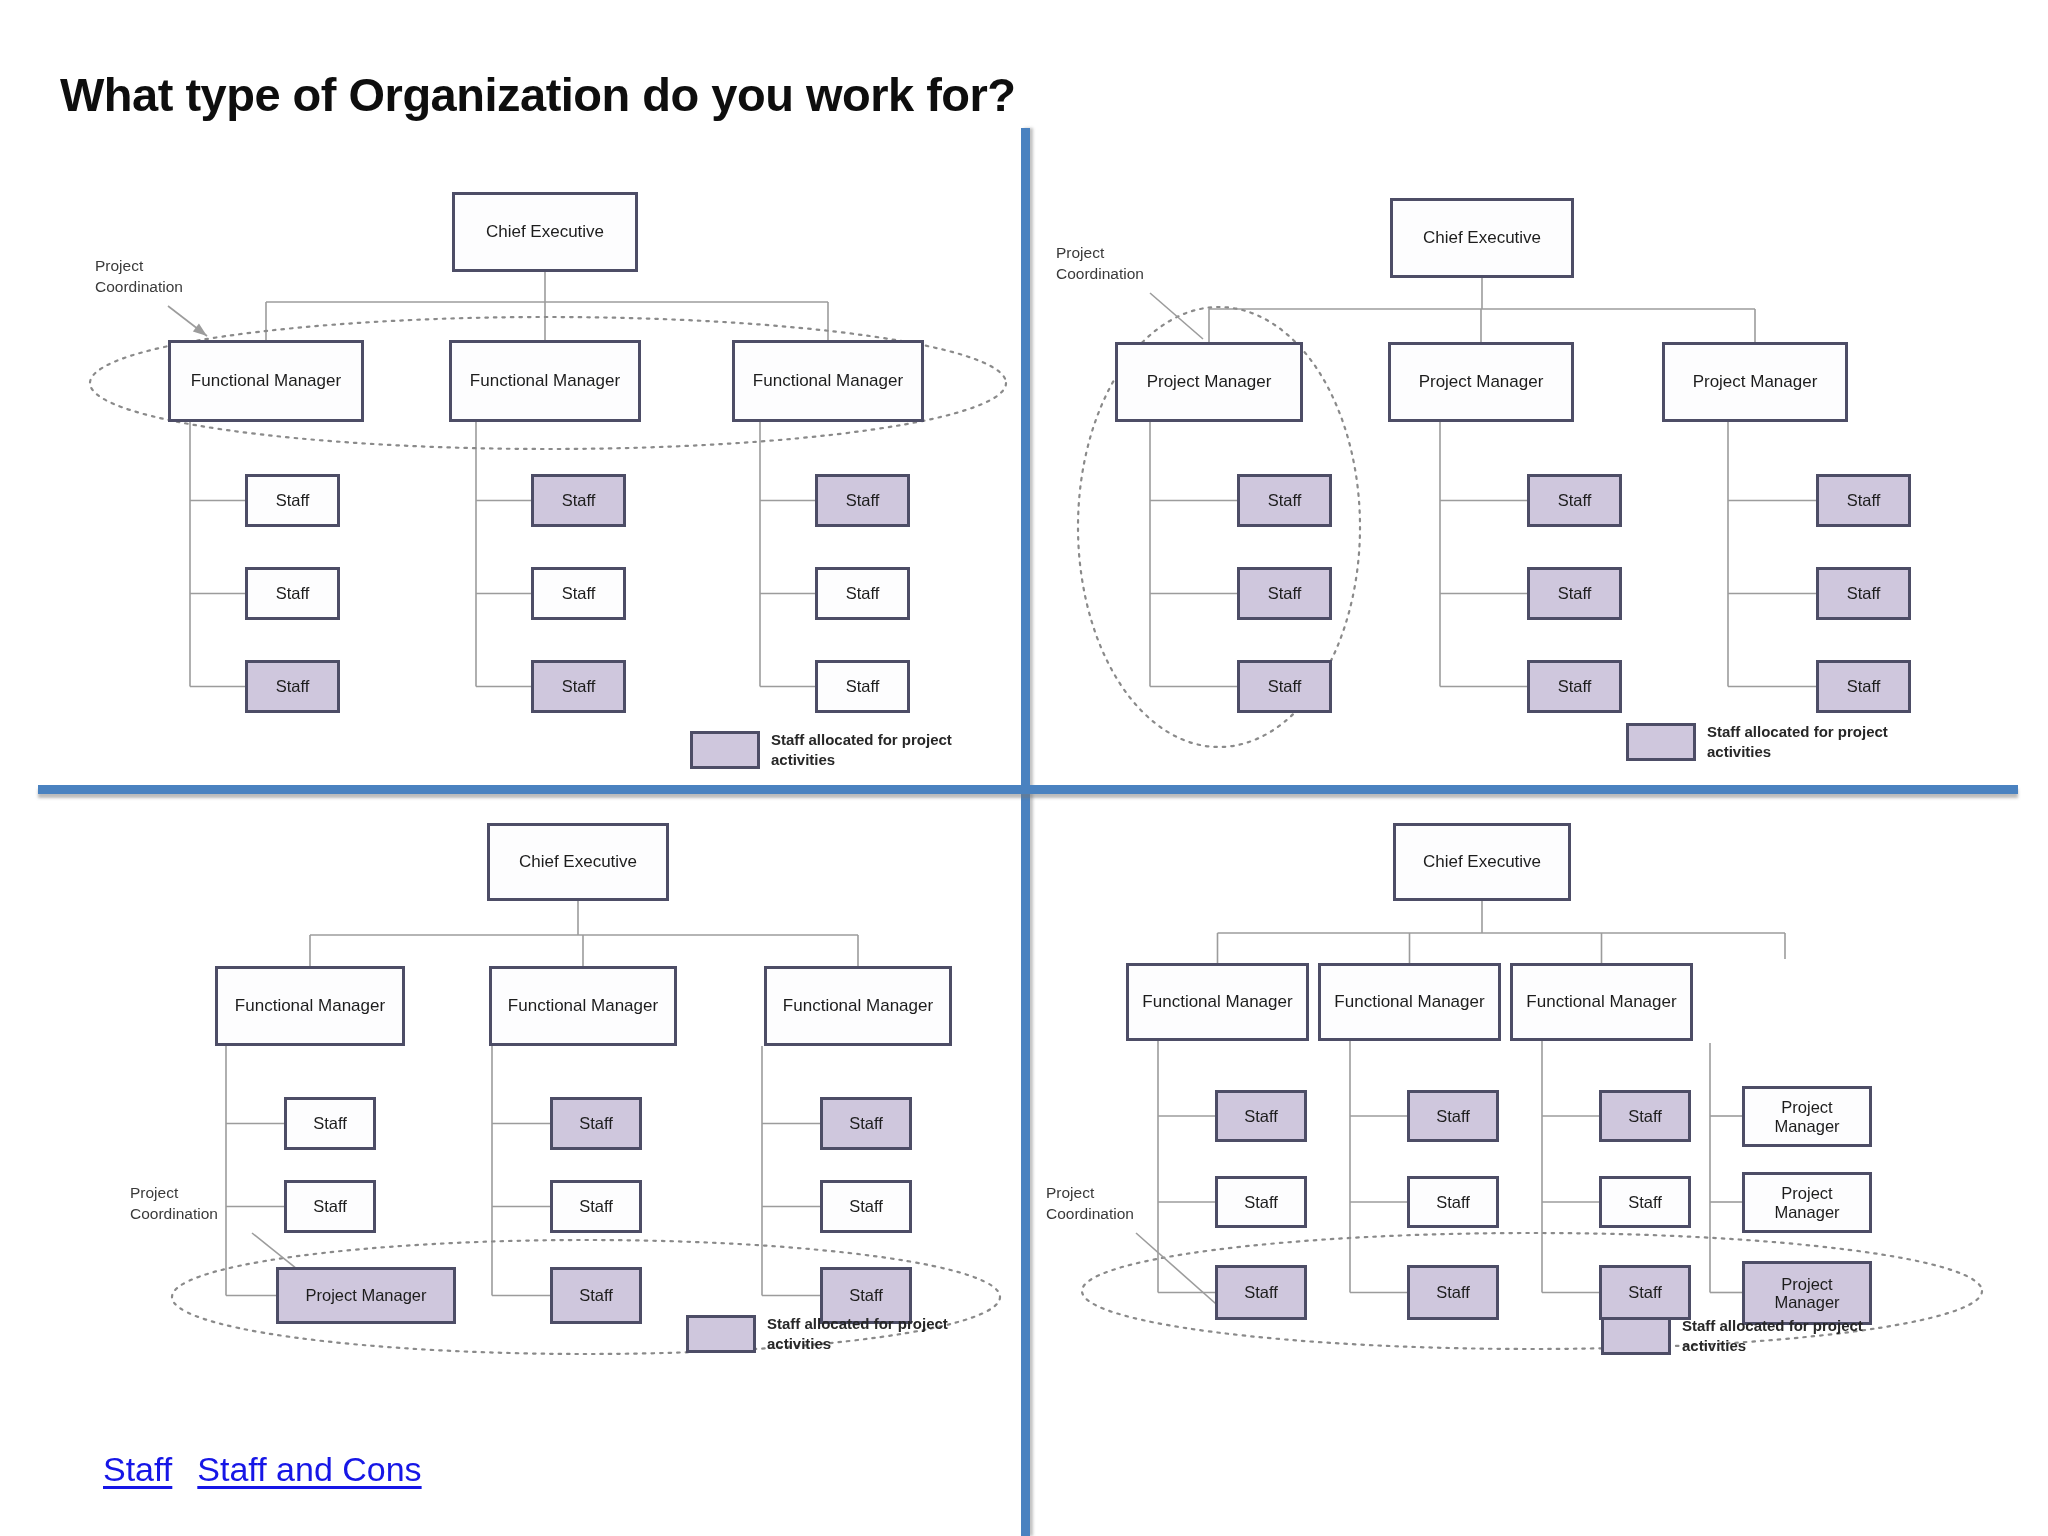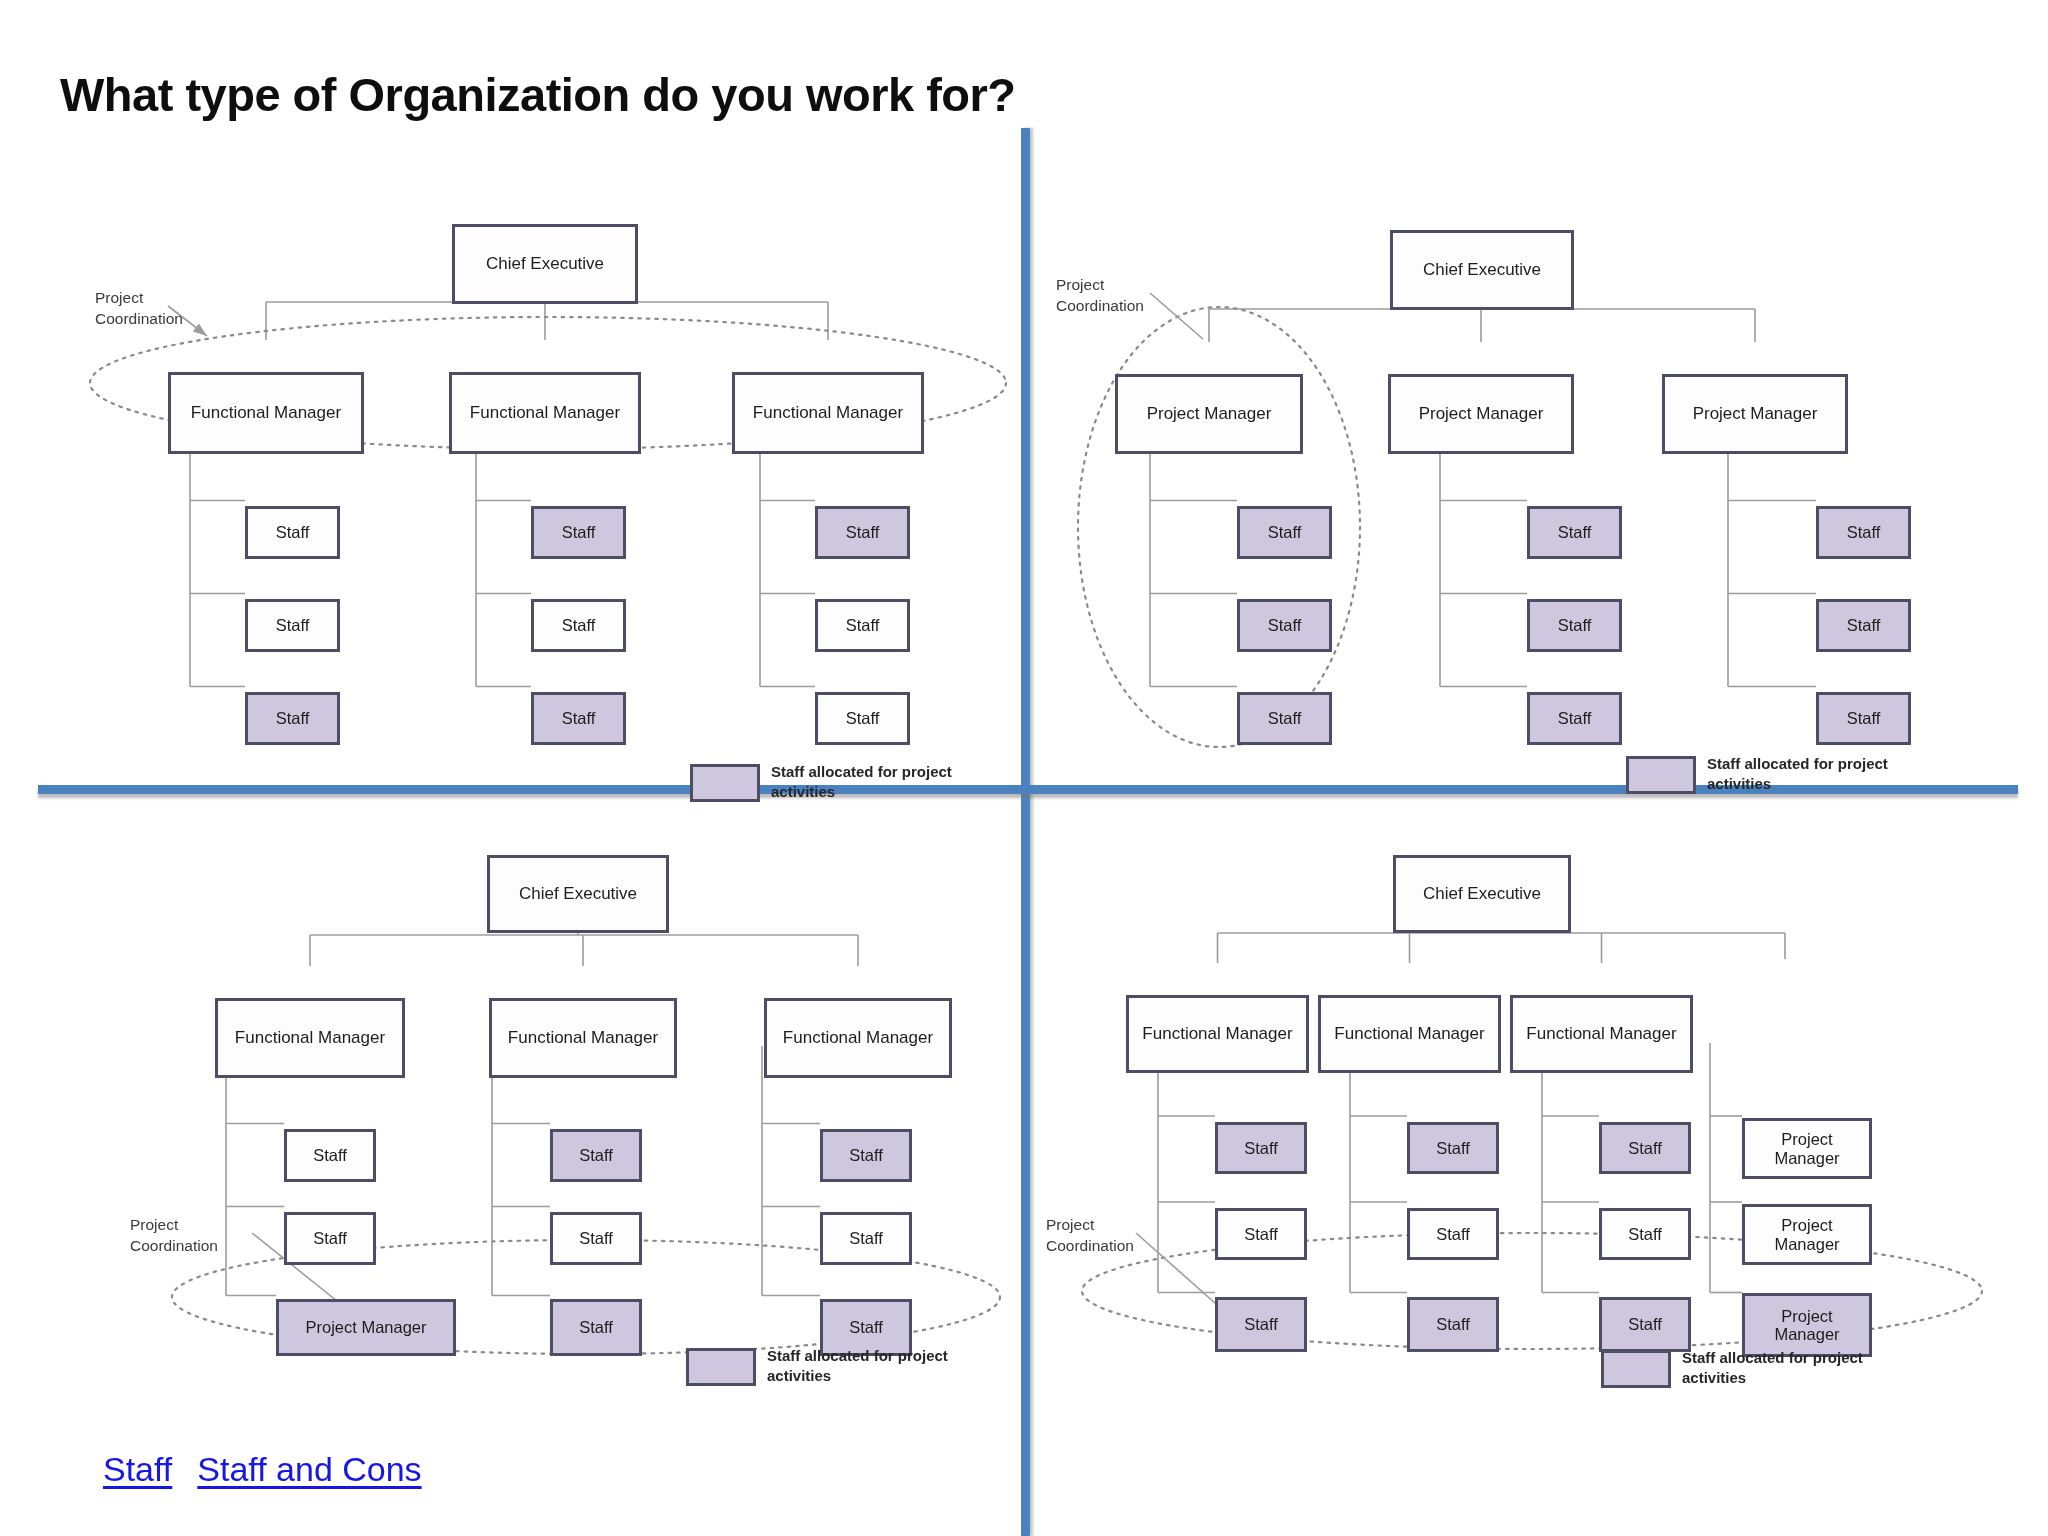--- a/index.html
+++ b/index.html
@@ -28,35 +28,35 @@
     display:flex;align-items:center;justify-content:center;
     text-align:center;font-size:16.5px;color:#1d1d1d;line-height:1.12;
     padding:2px 4px;
   }
   .obox.shaded{background:var(--shade);}
   .obox.big{font-size:17px;}
   .coord-label{
     position:absolute;z-index:3;width:130px;
     font-size:15.5px;line-height:1.35;color:#3a3a3a;
   }
-  .legend{position:absolute;z-index:3;display:flex;align-items:flex-end;}
+  .legend{position:absolute;z-index:3;display:flex;align-items:center;}
   .legend-swatch{
     width:70px;height:38px;flex:0 0 auto;
     border:3px solid var(--boxborder);background:var(--shade);box-sizing:border-box;
   }
   .legend-text{
     margin-left:11px;width:200px;
     font-size:15px;font-weight:600;color:#272727;line-height:1.32;
   }
   .links-bar{position:absolute;left:103px;top:1450px;z-index:3;display:flex;gap:25px;}
   .links-bar a{
     color:var(--linkblue);text-decoration:underline;font-size:34px;
     text-underline-offset:5px;cursor:pointer;
   }
-  .quadrant-layer{position:absolute;inset:0;margin-top:32px;}
+  .quadrant-layer{position:absolute;inset:0;}
 </style>
 </head>
 <body style="--accent: #4a82c0; --shade: #cfc7dd; --boxborder: #4d4d66; --linkblue: #1616e6;">
 
 <h1 class="slide-title">What type of Organization do you work for?</h1>
 
 <svg id="overlay" width="2048" height="1536">
     <line x1="545" y1="272" x2="545" y2="302" stroke="#9c9c9c" stroke-width="1.6"></line>
     <line x1="266" y1="302" x2="828" y2="302" stroke="#9c9c9c" stroke-width="1.6"></line>
     <line x1="266" y1="302" x2="266" y2="340" stroke="#9c9c9c" stroke-width="1.6"></line>

